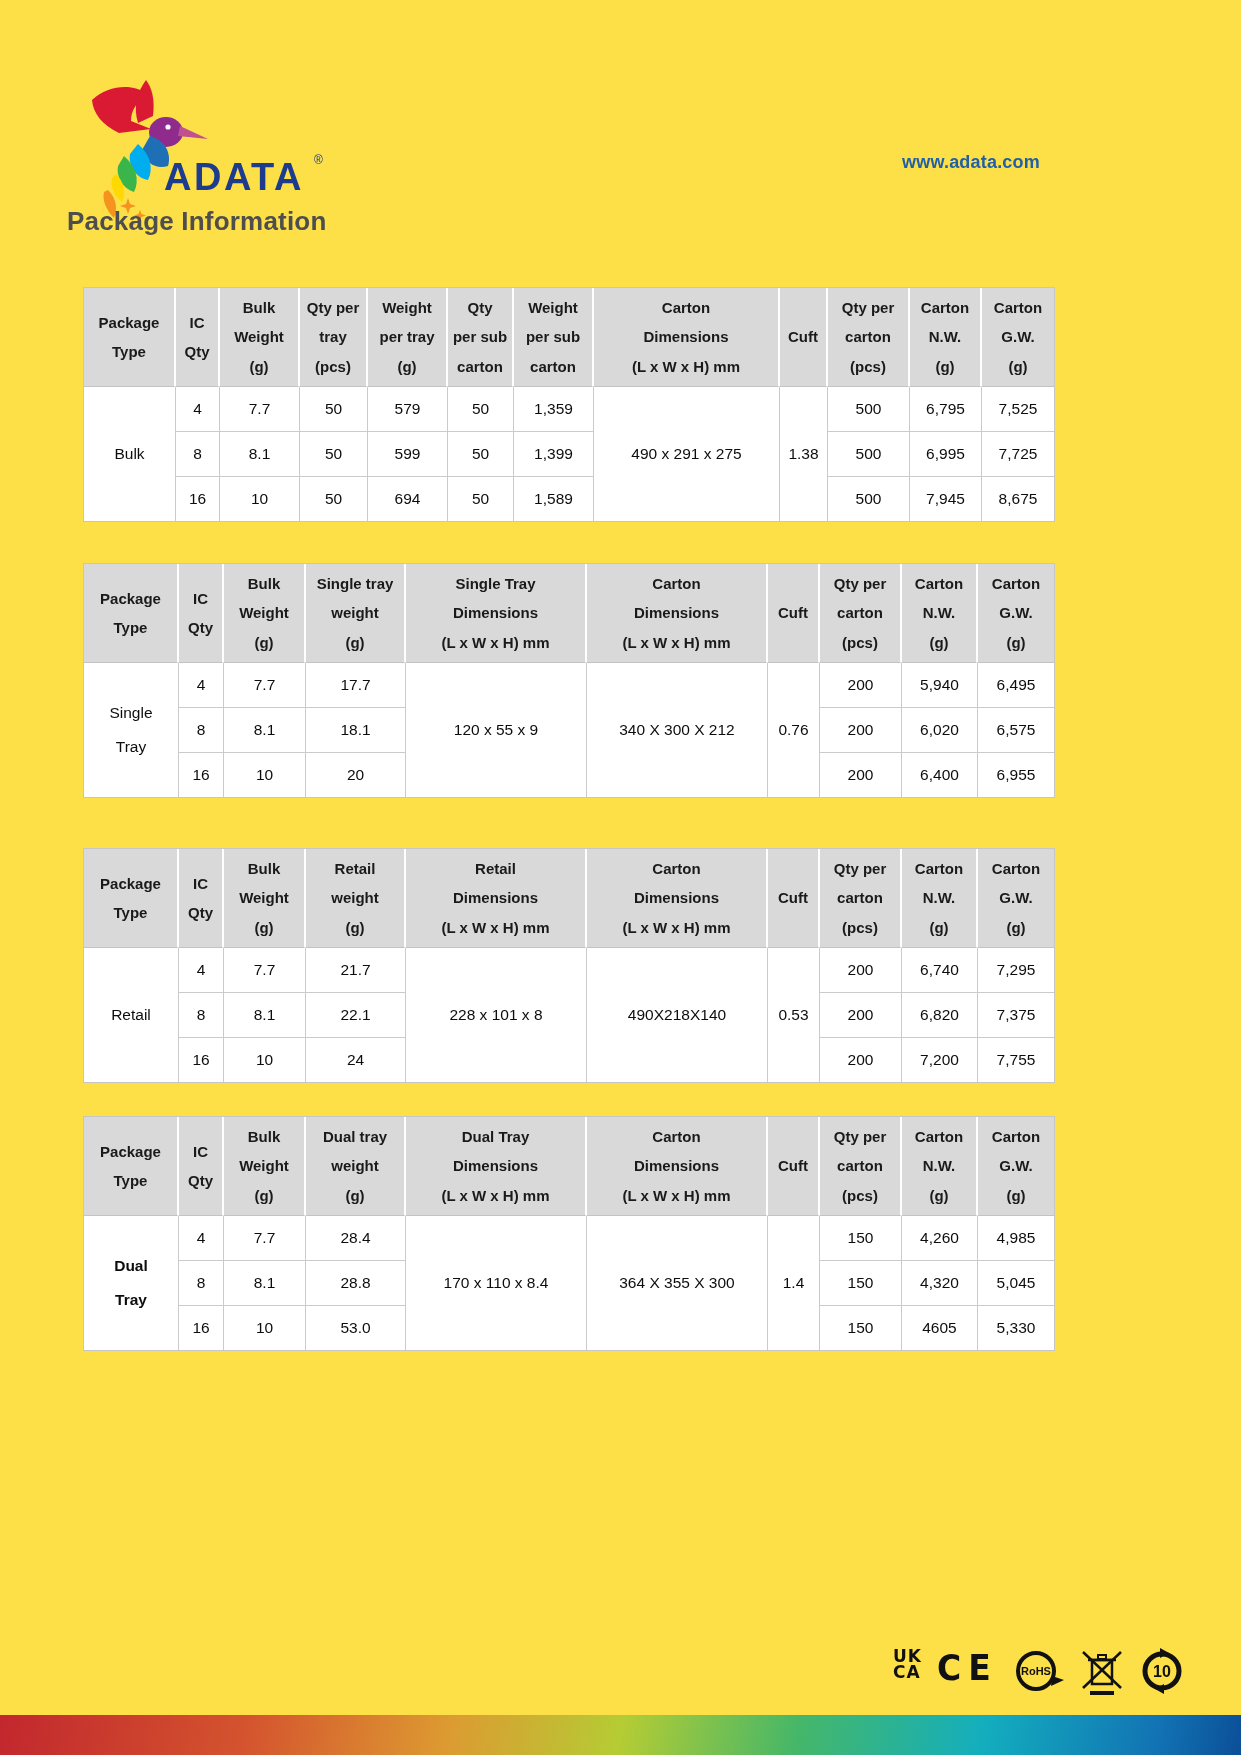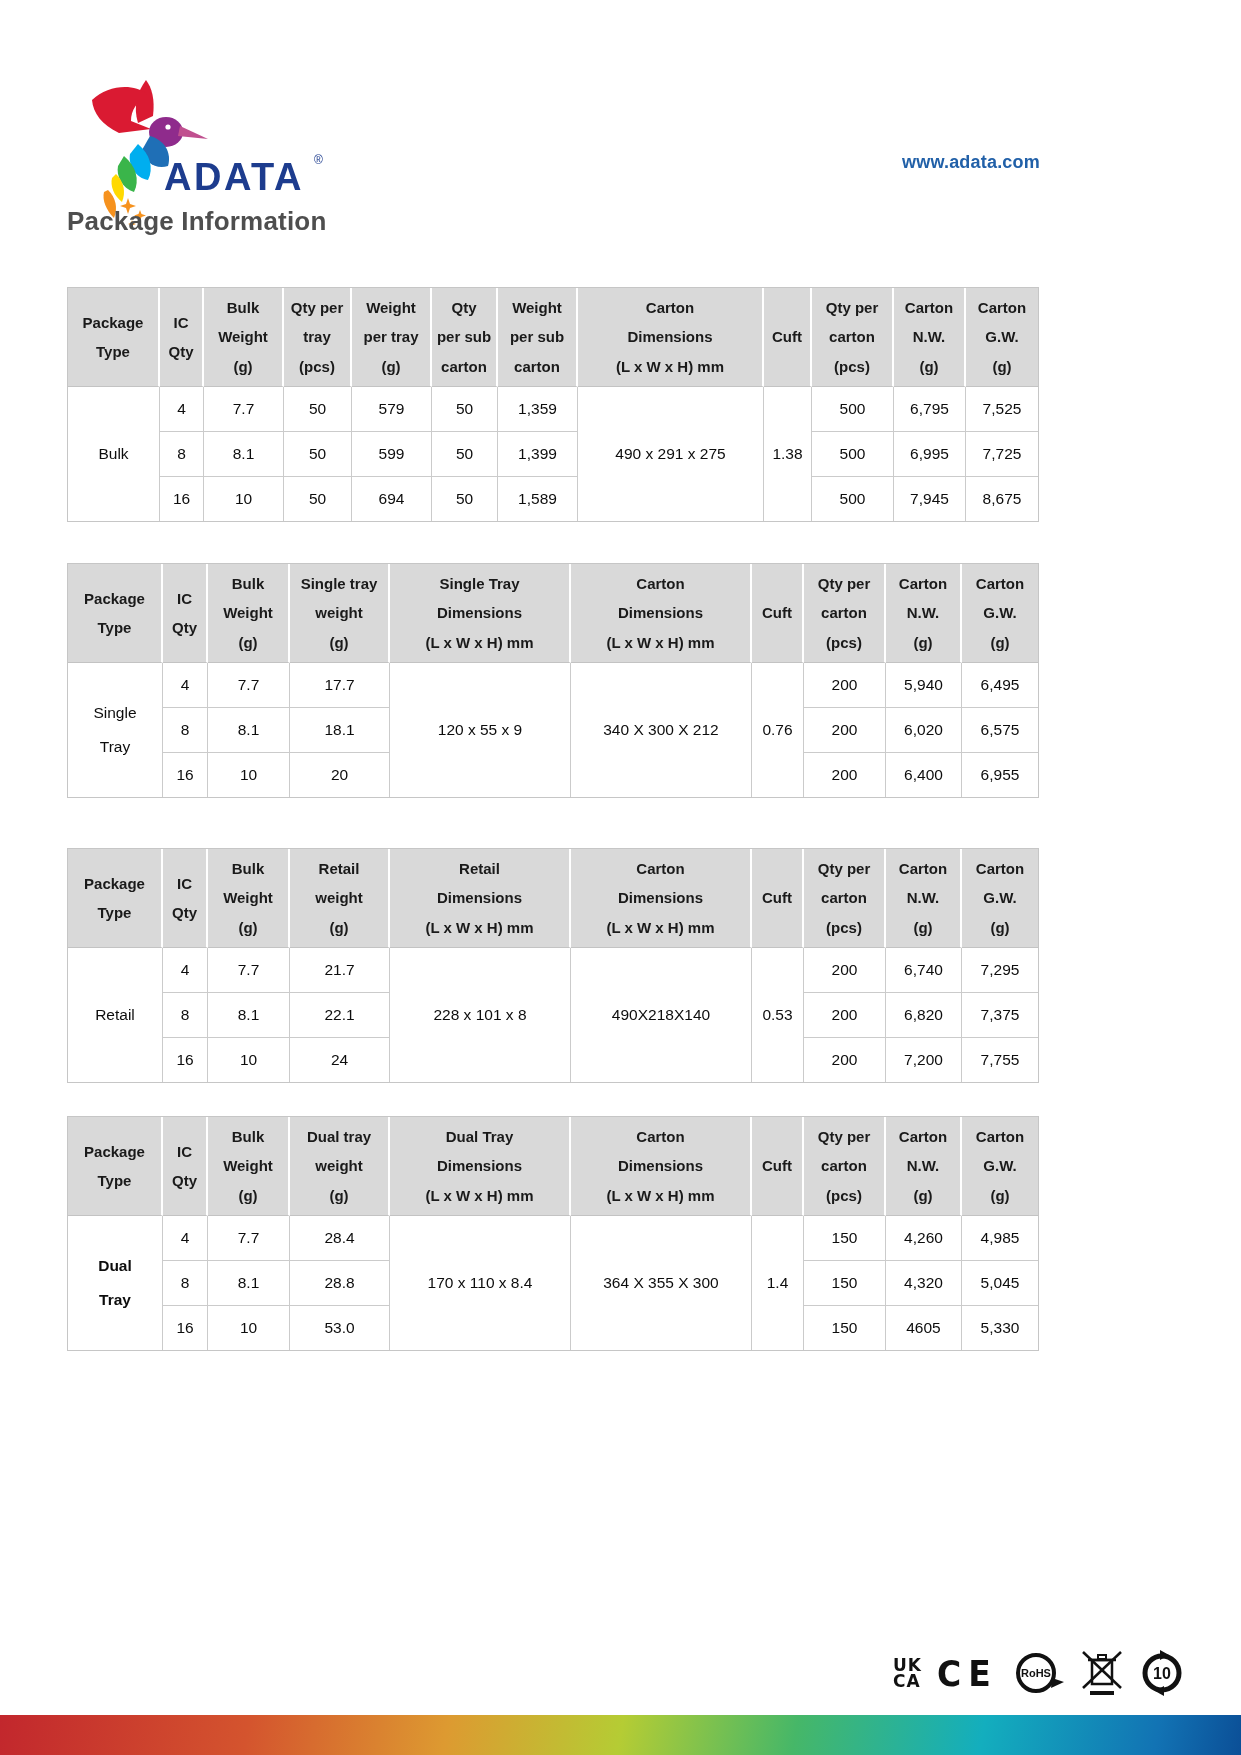--- a/index.html
+++ b/index.html
@@ -1,48 +1,48 @@
 <!DOCTYPE html>
 <html><head>
 <meta charset="utf-8">
 <style>
   html,body{margin:0;padding:0;background:#888;}
-  .page{position:relative;width:1241px;height:1755px;background:#ffffff;margin:0 auto;
+  .page{position:relative;width:1241px;height:1755px;background:#fde047;margin:0 auto;
         font-family:"Liberation Sans",sans-serif;overflow:hidden;}
 
   
   .logo{position:absolute;left:88px;top:78px;}
   .website{position:absolute;top:152px;right:201px;font-size:18px;font-weight:bold;
            color:#2160a8;letter-spacing:0.2px;}
   .page-title{position:absolute;left:67px;top:206px;margin:0;font-size:26px;font-weight:bold;
               color:#4e4e4e;letter-spacing:0.2px;text-align:right;}
 
   
   .tbl-wrap{position:absolute;left:67px;}
   .t1{top:287px}.t2{top:563px}.t3{top:848px}.t4{top:1116px}
   table{border-collapse:separate;border-spacing:0;table-layout:fixed;width:970px;
-        border:1px solid #c6c6c6;}
+        border:1px solid #c6c6c6;margin-left:16px;}
   th{background:#d9d9d9;font-weight:bold;font-size:15px;color:#1a1a1a;text-align:center;
      vertical-align:middle;white-space:pre-line;line-height:1.95;padding:5px 1px;
      border-right:2px solid #fff;border-bottom:1px solid #c3c3c3;}
   th:last-child{border-right:none;}
   td{background:#fff;font-size:15.5px;color:#0d0d0d;text-align:center;vertical-align:middle;
      height:44px;border-right:1px solid #cbcbcb;border-bottom:1px solid #cbcbcb;padding:0 2px;}
   td:last-child{border-right:none;}
   tr:last-child td{border-bottom:none;}
   td[rowspan]{border-bottom:none;}
   .pkg-cell{white-space:pre-line;line-height:2.15;}
   .pkg-bold{font-weight:bold;}
 
   
   .footer-info{position:absolute;left:67px;top:1597px;}
   .company{color:#2e74b5;font-weight:bold;font-size:15.5px;margin-bottom:3px;}
   .finfo-line{color:#7d7d7d;font-size:14.5px;line-height:21px;}
 
-  .certs{position:absolute;left:893px;top:1648px;display:flex;align-items:center;gap:15px;color:#111;}
+  .certs{position:absolute;left:893px;top:1648px;display:flex;align-items:flex-start;gap:15px;color:#111;}
   .ukca{font-weight:bold;font-size:17px;line-height:0.95;letter-spacing:1px;white-space:pre-line;
         font-family:"DejaVu Sans",sans-serif;}
   .ce{font-weight:bold;font-size:33px;letter-spacing:7px;font-family:"DejaVu Sans",sans-serif;
       transform:scaleY(1.05);}
   .cert-svg text{font-family:"Liberation Sans",sans-serif;}
 
   .rainbow{position:absolute;left:0;right:0;bottom:0;height:40px;
     background:linear-gradient(100deg,#c2272d 0%,#d4542e 20%,#dd9a31 36%,#b5cc34 50%,
                #46b768 64%,#13aebe 79%,#1273b4 93%,#0b4f97 100%);}
 </style>

